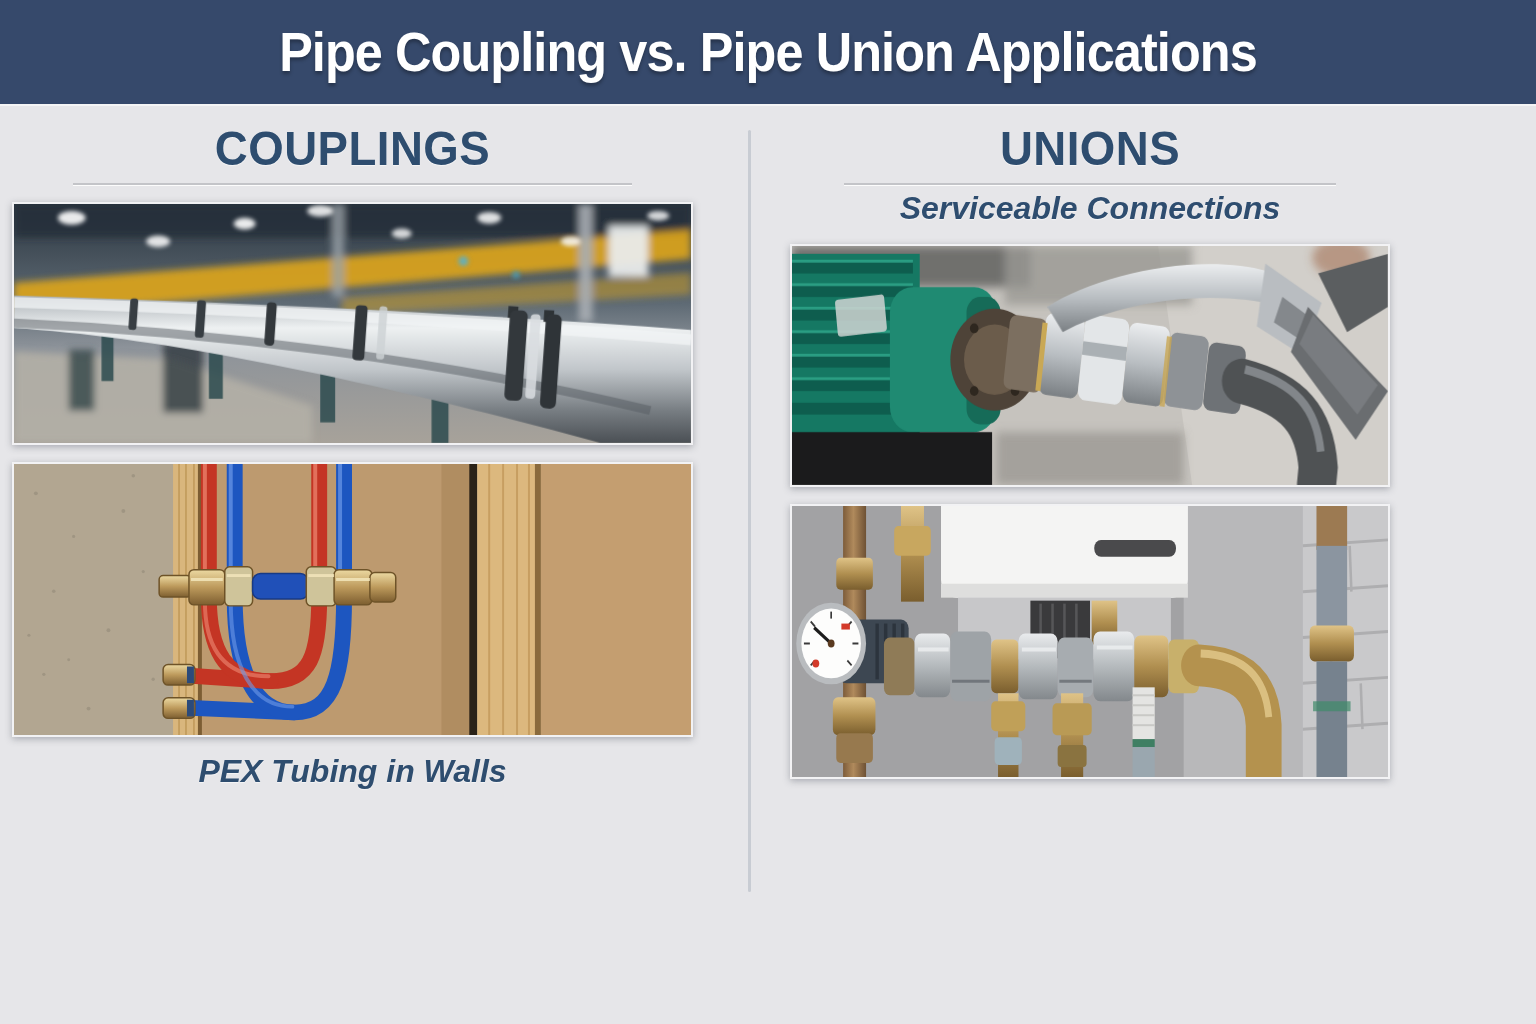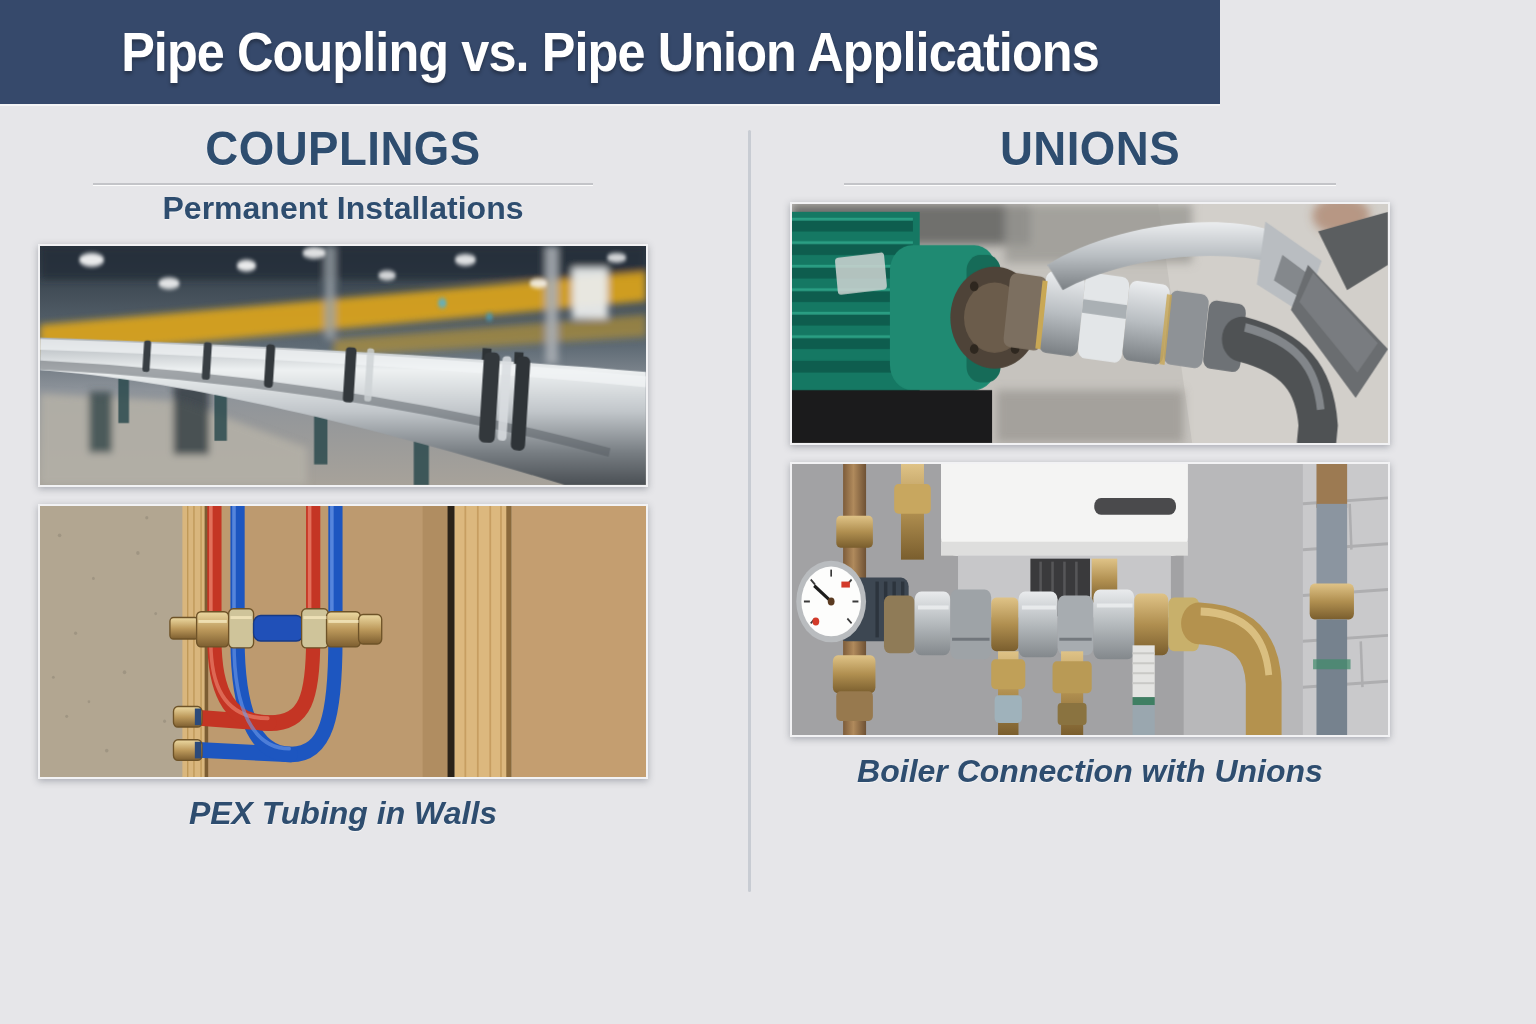--- a/index.html
+++ b/index.html
@@ -11,37 +11,37 @@
     --title-color:#FFFFFF;
   }
   *{margin:0;padding:0;box-sizing:border-box;}
   html,body{width:1536px;height:1024px;overflow:hidden;}
   body{
     background:var(--page-bg);
     font-family:"Liberation Sans", sans-serif;
     position:relative;
   }
   .header{
-    position:absolute;left:0;top:0;width:1220px;height:104px;
+    position:absolute;left:0;top:0;width:1536px;height:104px;
     background:var(--header-bg);
     box-shadow:0 2px 0 rgba(255,255,255,.55);
   }
   .title{
     width:100%;height:104px;line-height:104px;text-align:center;
     color:var(--title-color);font-size:56px;font-weight:bold;
     letter-spacing:-1px;transform:scaleX(.9);transform-origin:center;
     text-shadow:0 3px 4px rgba(0,0,0,.3);
     white-space:nowrap;
   }
   .divider{
     position:absolute;left:748px;top:130px;width:3px;height:762px;
     background:var(--divider-color);border-radius:2px;
   }
   .col{position:absolute;top:118px;text-align:center;}
-  .col-left{left:38px;width:610px;}
+  .col-left{left:12px;width:681px;}
   .col-right{left:790px;width:600px;}
   .col-heading{
     color:var(--heading-color);font-size:48px;font-weight:bold;line-height:1.12;
     letter-spacing:.5px;transform:scaleX(.95);transform-origin:center;
     text-shadow:0 1px 1px rgba(255,255,255,.6);
     margin-top:4px;
   }
   .rule{
     height:2px;background:#c3c4c8;width:82%;margin:7px auto 5px;
     box-shadow:0 1px 0 rgba(255,255,255,.85);
@@ -70,21 +70,20 @@
 
 <div class="header">
   <div class="title">Pipe Coupling vs. Pipe Union Applications</div>
 </div>
 
 <div class="divider"></div>
 
 <div class="col col-left">
   <div class="col-heading">COUPLINGS</div>
   <div class="rule"></div>
-  <div class="subtitle">Permanent Installations</div>
 
   <figure class="photo" aria-label="industrial-pipeline-with-coupling-clamps">
     <svg viewBox="0 0 681 243" preserveAspectRatio="none">
       <defs>
         <linearGradient id="p1bg" x1="0" y1="0" x2="0" y2="1">
           <stop offset="0" stop-color="#2b3640"></stop>
             <stop offset="0.42" stop-color="#5f6b75"></stop>
           <stop offset="0.6" stop-color="#8d939a"></stop>
             <stop offset="1" stop-color="#a7a29a"></stop>
         </linearGradient>
@@ -234,20 +233,21 @@
       <rect x="174" y="207" width="7" height="17" fill="#2b4a7a"></rect>
       <rect x="174" y="241" width="7" height="17" fill="#2b4a7a"></rect>
     </svg>
   </figure>
   <div class="caption gap">PEX Tubing in Walls</div>
 </div>
 
 <div class="col col-right">
   <div class="col-heading">UNIONS</div>
   <div class="rule"></div>
+  <div class="subtitle italic">Serviceable Connections</div>
 
   <figure class="photo" aria-label="green-pump-with-union-fittings-and-wrench">
     <svg viewBox="0 0 700 244" preserveAspectRatio="none">
       <defs>
         <linearGradient id="p3sil" x1="0" y1="0" x2="0" y2="1">
           <stop offset="0" stop-color="#eceef0"></stop>
             <stop offset="0.5" stop-color="#b9bec2"></stop>
             <stop offset="1" stop-color="#7b8084"></stop>
         </linearGradient>
         <filter id="p3b">
@@ -432,14 +432,13 @@
       <rect x="400" y="234" width="26" height="8" fill="#3f7f63"></rect>
       <rect x="400" y="242" width="26" height="30" fill="#9aa7af"></rect>
 
       <rect x="616" y="0" width="36" height="44" fill="#9c7a52"></rect>
       <rect x="616" y="40" width="36" height="92" fill="#8b95a0"></rect>
       <rect x="608" y="120" width="52" height="36" rx="6" fill="url(#p4brass)"></rect>
       <rect x="616" y="156" width="36" height="116" fill="#76828e"></rect>
       <rect x="612" y="196" width="44" height="10" fill="#3e8a6a" opacity="0.7"></rect>
     </svg>
   </figure>
-  <div class="caption gap">Boiler Connection with Unions</div>
 </div>
 
 </body></html>

